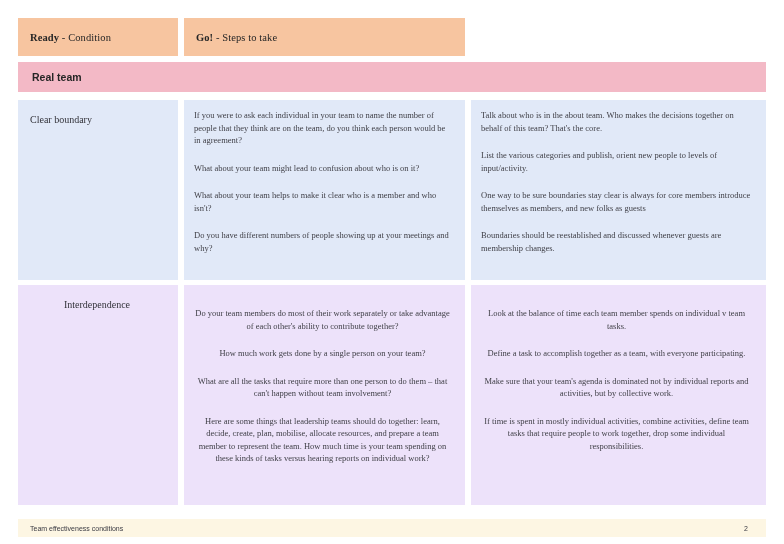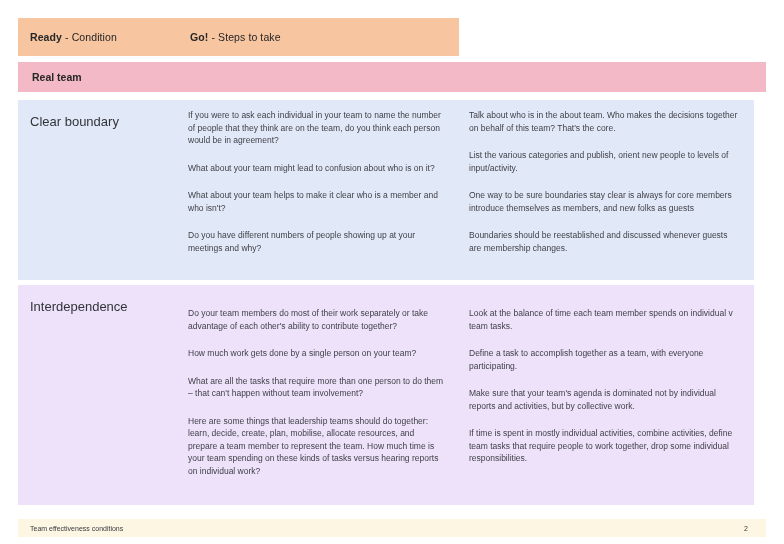--- a/index.html
+++ b/index.html
@@ -14,21 +14,23 @@
     height: 544px;
     background: #ffffff;
     overflow: hidden;
   }
   .content {
     padding: 18px 18px 0 18px;
   }
   .grid {
     display: grid;
     grid-template-columns: 160px 281px 295px;
+    column-gap: 6px;
     width: 748px;
+    font-family: Liberation Serif, serif;
   }
   .header-row { height: 38px; }
   .header-row .cell {
     background: var(--header_bg, #f7c5a0);
     display: flex;
     align-items: center;
     padding: 0 12px;
     font-size: 10.5px;
     color: #262626;
     letter-spacing: 0.1px;
@@ -46,24 +48,24 @@
     font-size: 10.5px;
     font-weight: bold;
     color: #262626;
   }
   .body-row .cell {
     box-sizing: border-box;
   }
   .row1 { margin-top: 8px; }
   .row1 .cell { background: var(--row1_bg, #e1e9f8); min-height: 180px; }
   .row2 { margin-top: 5px; }
-  .row2 .cell { background: var(--row2_bg, #ede2fa); min-height: 220px; }
+  .row2 .cell { background: var(--row2_bg, #ede2fa); min-height: 220px; text-align: center; }
   .label-cell {
     padding: 14px 14px 0 12px;
-    font-size: 13px;
+    font-size: 10px;
     color: #33333a;
   }
   .text-cell {
     padding: 9px 14px 8px 10px;
     font-size: 8.5px;
     line-height: 12.5px;
     color: #3f3f46;
   }
   .row2 .text-cell { padding-top: 22px; }
   .text-cell p { margin: 0 0 15px 0; }

